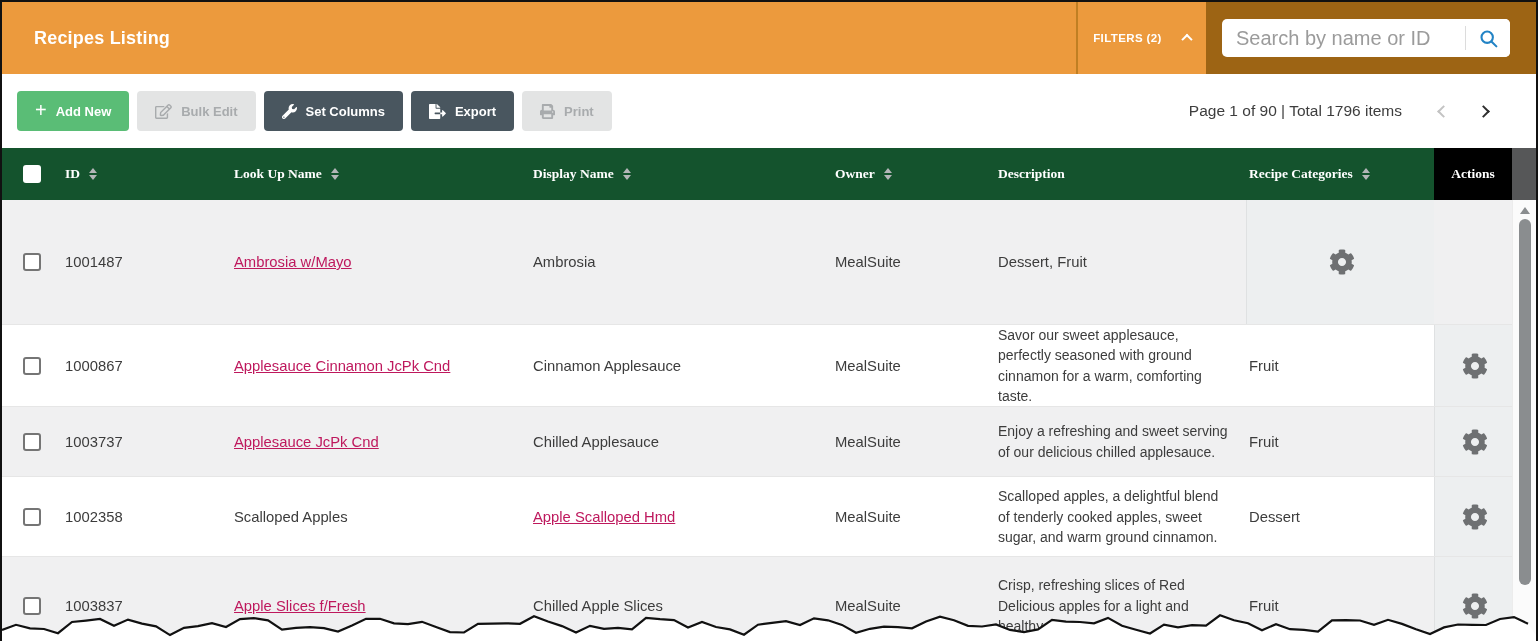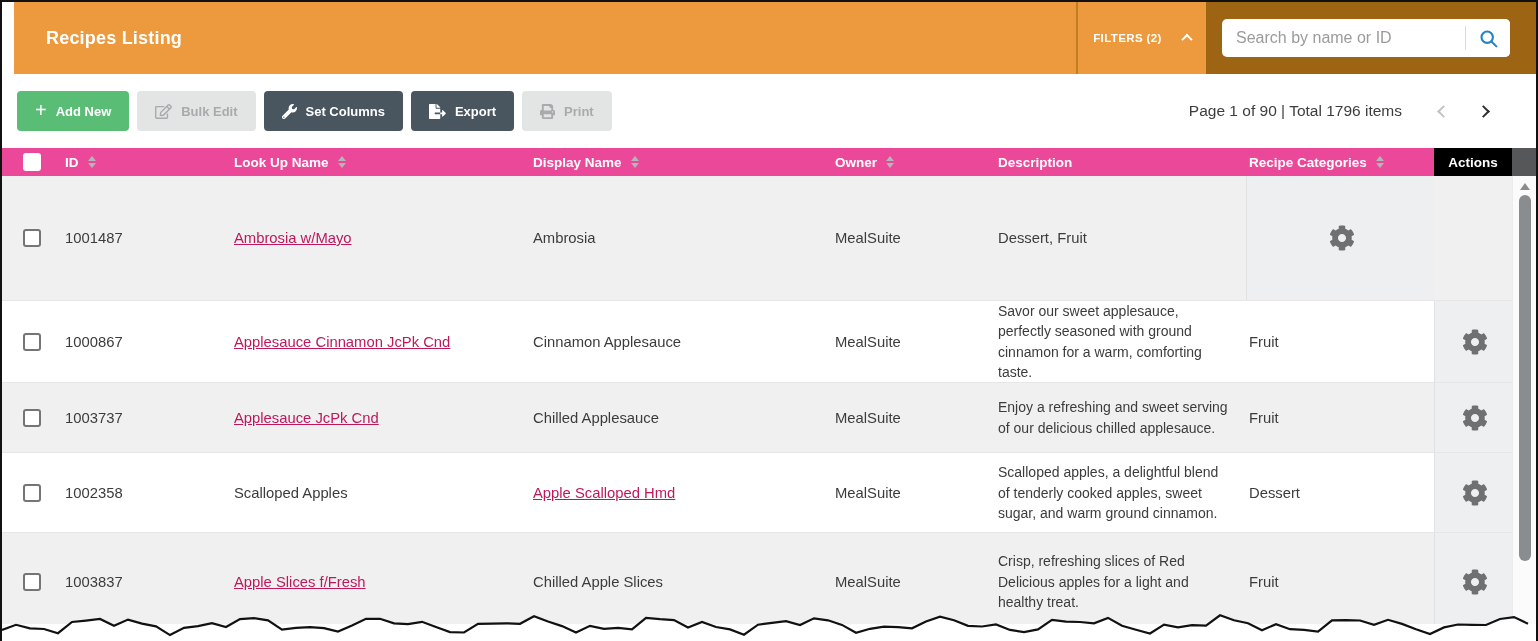--- a/index.html
+++ b/index.html
@@ -7,34 +7,34 @@
   body { font-family: "Liberation Sans", sans-serif; }
 
   .screen {
     position: relative;
     width: 1538px; height: 641px;
     border: 2px solid #111; border-bottom: none;
     overflow: hidden; background: #fff;
   }
 
   
-  .topbar { display:flex; height:72px; background:#EC9A3D; align-items:stretch;margin-left:12px; }
+  .topbar { display:flex; height:72px; background:#EC9A3D; align-items:stretch; }
   .title-zone { flex:1; display:flex; align-items:center; padding-left:32px; }
   .page-title { color:#fff; font-size:18px; font-weight:700; letter-spacing:.2px; }
   .filters-btn {
     width:130px; background:transparent; border:none; border-left:2px solid #C07F23;
     display:flex; align-items:center; justify-content:center; gap:21px; cursor:pointer;
     color:#fff; font-family:inherit; font-size:11.5px; font-weight:700; letter-spacing:.4px;
   }
   .chev-up { width:8px; height:8px; border-left:2px solid #fff; border-top:2px solid #fff;
     transform:rotate(45deg) translate(1px,1px); }
   .search-zone { width:330px; background:#9D6414; display:flex; align-items:center; }
   .search-box { display:flex; align-items:center; background:#fff; border-radius:5px;
     height:38px; margin-left:16px; width:288px; overflow:hidden; }
-  .search-box input { flex:1; border:none; outline:none; font-family:inherit; font-size:16px;
+  .search-box input { flex:1; border:none; outline:none; font-family:inherit; font-size:20px;
     color:#333; padding:0 10px 0 14px; min-width:0; }
   .search-box input::placeholder { color:#9b9b9b; }
   .search-divider { width:1px; height:24px; background:#dcdcdc; }
   .search-btn { width:44px; height:38px; background:#fff; border:none; cursor:pointer;
     display:flex; align-items:center; justify-content:center; }
   .search-btn svg { width:21px; height:21px; }
 
   
   .toolbar { height:74px; background:#fff; display:flex; align-items:center; padding:0 40px 0 15px; }
   .btn { height:40px; border:none; border-radius:4px; display:inline-flex; align-items:center;
@@ -48,21 +48,21 @@
   .plus-glyph { font-size:20px; font-weight:400; line-height:1; margin-top:-2px; }
   .pagination { margin-left:auto; display:flex; align-items:center; gap:14px; }
   .page-summary { font-size:15.5px; color:#3d3d3d; font-weight:400; margin-right:14px; }
   .pg-btn { background:none; border:none; cursor:pointer; width:26px; height:26px;
     display:flex; align-items:center; justify-content:center; }
   .chev-left  { width:9px; height:9px; border-left:2.5px solid #c3c3c3; border-bottom:2.5px solid #c3c3c3; transform:rotate(45deg); }
   .chev-right { width:9px; height:9px; border-right:2.5px solid #2e2e2e; border-top:2.5px solid #2e2e2e; transform:rotate(45deg); }
 
   
   .grid { display:grid; grid-template-columns: 60px 169px 299px 302px 163px 251px 188px 78px 24px; }
-  .thead { height:28px; background:#ec4899; align-items:center; }
+  .thead { height:52px; background:#14532d; align-items:center;font-family:Liberation Serif, serif; }
   .th { display:flex; align-items:center; gap:9px; color:#fff; font-size:13.5px; font-weight:700;
     padding-left:3px; height:100%; }
   .th-check { justify-content:center; padding-left:0; }
   .th-actions { background:#000; justify-content:center; padding-left:0; }
   .th-scroll { background:#565758; }
   .sort { display:inline-flex; flex-direction:column; gap:2px; }
   .tri-up { width:0; height:0; border-left:4px solid transparent; border-right:4px solid transparent;
     border-bottom:5px solid #b4b6b8; }
   .tri-down { width:0; height:0; border-left:4px solid transparent; border-right:4px solid transparent;
     border-top:5px solid #b4b6b8; }

